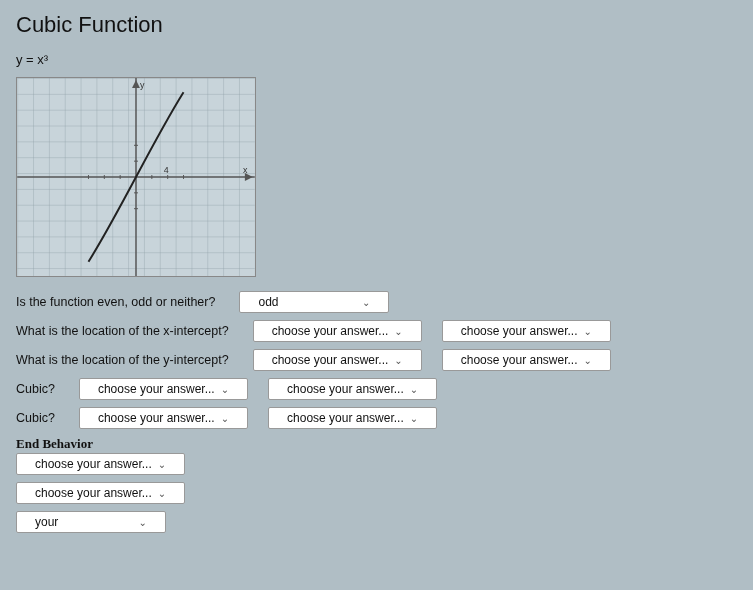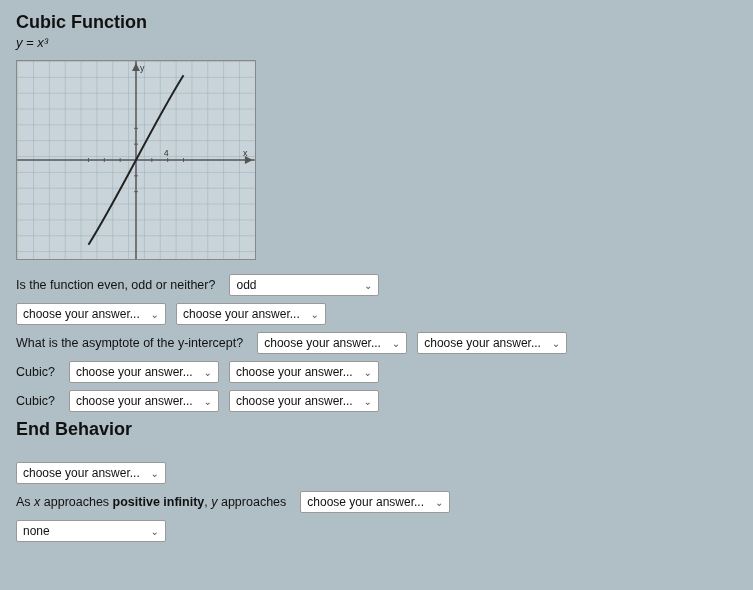--- a/index.html
+++ b/index.html
@@ -6,79 +6,79 @@
     body {
       background: #b0bec5;
       font-family: Arial, sans-serif;
       font-size: 13px;
       width: 753px;
       min-height: 590px;
       padding: 12px 16px;
       color: #111;
     }
     .title {
-      font-size: 18px;
-      font-weight: bold;
-      margin-bottom: 2px;
+      font-size: 22px;
+      font-weight: normal;
+      margin-bottom: 14px;
     }
     .subtitle {
       font-size: 13px;
       margin-bottom: 10px;
-      font-style: italic;
     }
     .graph-container {
       width: 240px;
       height: 200px;
       background: #c8d4da;
       border: 1px solid #888;
       margin-bottom: 14px;
       position: relative;
       overflow: hidden;
     }
     .grid-svg {
       position: absolute;
       top: 0; left: 0;
       width: 100%; height: 100%;
     }
     .question-row {
       display: flex;
       align-items: center;
       margin-bottom: 7px;
       flex-wrap: wrap;
-      gap: 10px;
+      gap: 20px;
     }
     .question-label {
       font-size: 12.5px;
       margin-right: 4px;
       white-space: nowrap;
     }
     .dropdown {
       display: inline-flex;
       align-items: center;
       background: white;
       border: 1px solid #999;
       border-radius: 2px;
-      padding: 3px 6px;
+      padding: 3px 18px;
       font-size: 12px;
       cursor: pointer;
       min-width: 130px;
       justify-content: space-between;
       gap: 6px;
     }
     .dropdown .arrow {
       font-size: 10px;
       color: #555;
     }
     .dropdown-med {
       min-width: 150px;
     }
     .section-header {
       font-weight: bold;
-      font-size: 18px;
-      margin-bottom: 22px;
+      font-size: 13px;
+      margin-bottom: 1px;
+      font-family: Liberation Serif, serif;
     }
   </style>
 </head>
 <body>
 
 <div class="title">Cubic Function</div>
 <div class="subtitle">y = x³</div>
 
 <div class="graph-container">
   <svg class="grid-svg" viewBox="0 0 240 200" xmlns="http://www.w3.org/2000/svg">
@@ -121,32 +121,33 @@
 
 <div class="question-row">
   <span class="question-label">Is the function even, odd or neither?</span>
   <div class="dropdown dropdown-med">
     <span>odd</span>
     <span class="arrow">⌄</span>
   </div>
 </div>
 
 <div class="question-row">
-  <div class="dropdown dropdown-med">
-    <span>choose your answer...</span>
-    <span class="arrow">⌄</span>
-  </div>
-  <div class="dropdown dropdown-med">
-    <span>choose your answer...</span>
-    <span class="arrow">⌄</span>
-  </div>
-</div>
-
-<div class="question-row">
-  <span class="question-label">What is the asymptote of the y-intercept?</span>
+  <span class="question-label">What is the location of the x-intercept?</span>
+  <div class="dropdown dropdown-med">
+    <span>choose your answer...</span>
+    <span class="arrow">⌄</span>
+  </div>
+  <div class="dropdown dropdown-med">
+    <span>choose your answer...</span>
+    <span class="arrow">⌄</span>
+  </div>
+</div>
+
+<div class="question-row">
+  <span class="question-label">What is the location of the y-intercept?</span>
   <div class="dropdown dropdown-med">
     <span>choose your answer...</span>
     <span class="arrow">⌄</span>
   </div>
   <div class="dropdown dropdown-med">
     <span>choose your answer...</span>
     <span class="arrow">⌄</span>
   </div>
 </div>
 
@@ -177,27 +178,24 @@
 <div class="section-header">End Behavior</div>
 
 <div class="question-row">
   <div class="dropdown dropdown-med">
     <span>choose your answer...</span>
     <span class="arrow">⌄</span>
   </div>
 </div>
 
 <div class="question-row">
-  <span class="question-label">
-    As <em>x</em> approaches <strong>positive infinity</strong>, <em>y</em> approaches
-  </span>
-  <div class="dropdown dropdown-med">
-    <span>choose your answer...</span>
-    <span class="arrow">⌄</span>
-  </div>
-</div>
-
-<div class="question-row">
-  <div class="dropdown dropdown-med">
-    <span>none</span>
+  <div class="dropdown dropdown-med">
+    <span>choose your answer...</span>
+    <span class="arrow">⌄</span>
+  </div>
+</div>
+
+<div class="question-row">
+  <div class="dropdown dropdown-med">
+    <span>your</span>
     <span class="arrow">⌄</span>
   </div>
 </div>
 
 </body></html>

